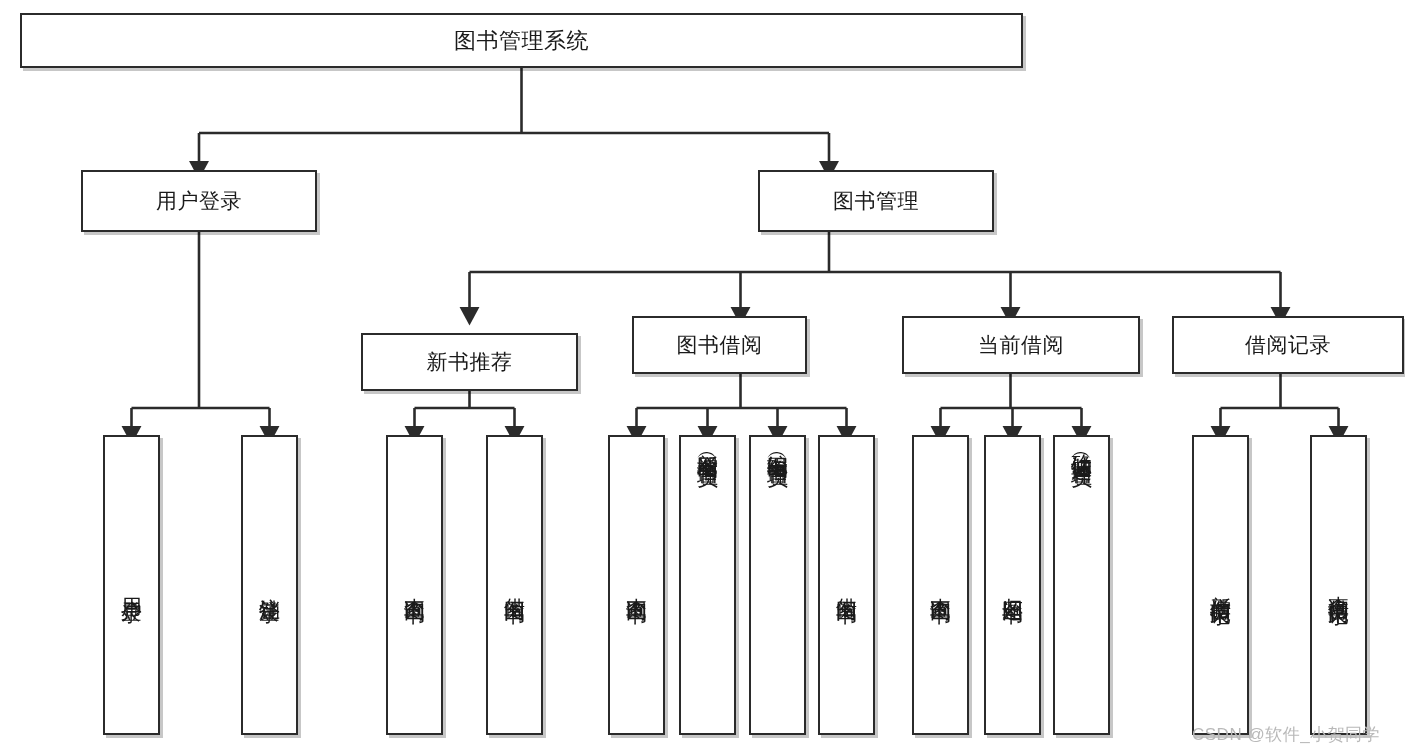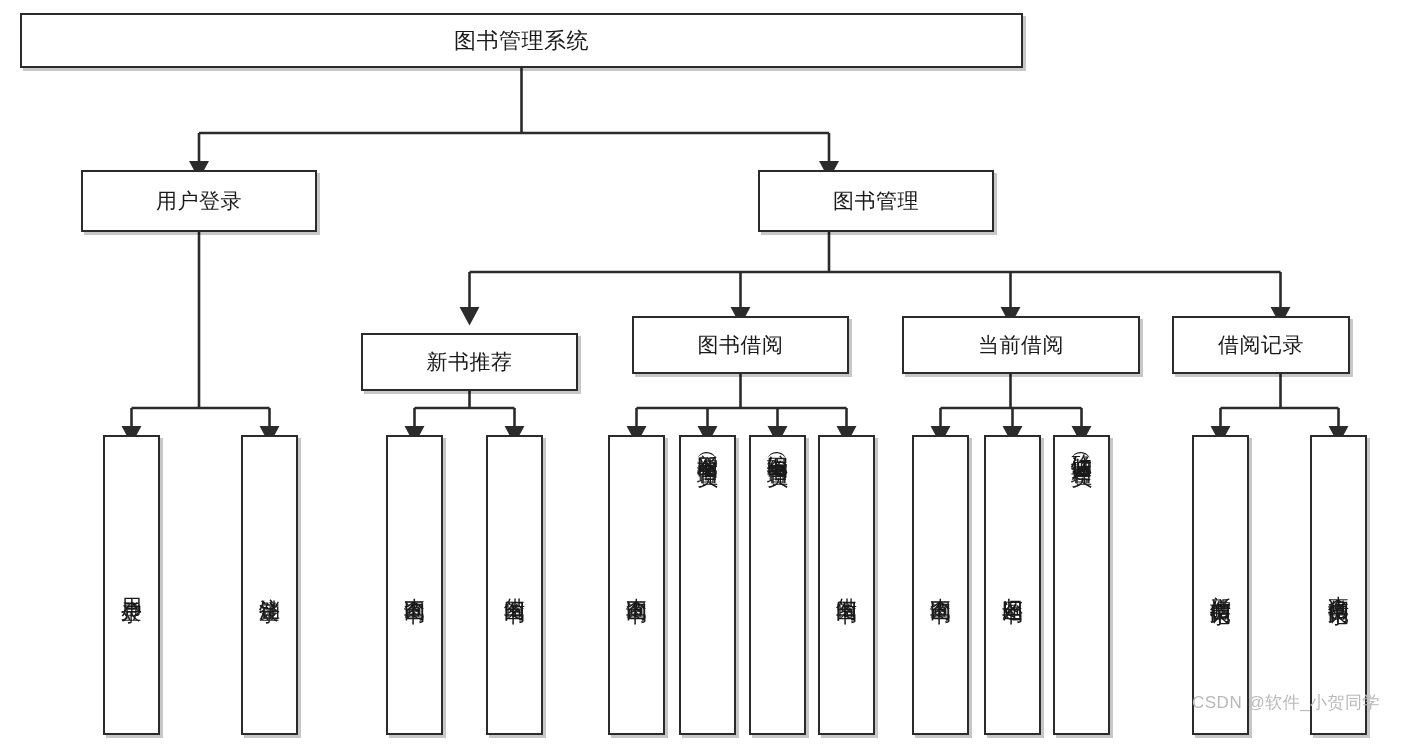--- a/index.html
+++ b/index.html
@@ -128,27 +128,27 @@
   <div class="node horiz" style="left: 81px; top: 170px; width: 236px; height: 62px;">
     <span class="label">用户登录</span>
   </div>
   <div class="node horiz" style="left: 711px; top: 170px; width: 236px; height: 62px; margin-left: 47px;">
     <span class="label">图书管理</span>
   </div>
 
   <div class="node horiz" style="left: 361px; top: 333px; width: 217px; height: 58px;">
     <span class="label">新书推荐</span>
   </div>
-  <div class="node horiz" style="left: 632px; top: 316px; width: 217px; height: 58px; align-items: center;">
+  <div class="node horiz" style="left: 632px; top: 316px; width: 175px; height: 58px; align-items: center;">
     <span class="label">图书借阅</span>
   </div>
   <div class="node horiz" style="left: 902px; top: 316px; width: 238px; height: 58px;">
     <span class="label">当前借阅</span>
   </div>
-  <div class="node horiz" style="left: 1172px; top: 316px; width: 178px; height: 58px; align-items: center;">
+  <div class="node horiz" style="left: 1172px; top: 316px; width: 232px; height: 58px; align-items: center;">
     <span class="label">借阅记录</span>
   </div>
 
   <div class="node vert mid" style="left: 103px; top: 435px; width: 57px; height: 300px;">
     <span class="label">用户登录</span>
   </div>
   <div class="node vert mid" style="left: 241px; top: 435px; width: 57px; height: 300px;">
     <span class="label">注销登录</span>
   </div>
   <div class="node vert mid" style="left: 386px; top: 435px; width: 57px; height: 300px;">
@@ -178,14 +178,14 @@
   <div class="node vert" style="left: 1053px; top: 435px; width: 57px; height: 300px;">
     <span class="label">确认归还（管理员）</span>
   </div>
   <div class="node vert mid" style="left: 1192px; top: 435px; width: 57px; height: 300px;">
     <span class="label">新增借阅记录</span>
   </div>
   <div class="node vert mid" style="left: 1310px; top: 435px; width: 57px; height: 300px;">
     <span class="label">查询借阅记录</span>
   </div>
 
-  <div class="watermark" style="left: 1192px; top: 691px;">CSDN @软件_小贺同学</div>
+  <div class="watermark" style="left: 1192px; top: 723px;">CSDN @软件_小贺同学</div>
 </div>
 
 </body></html>

